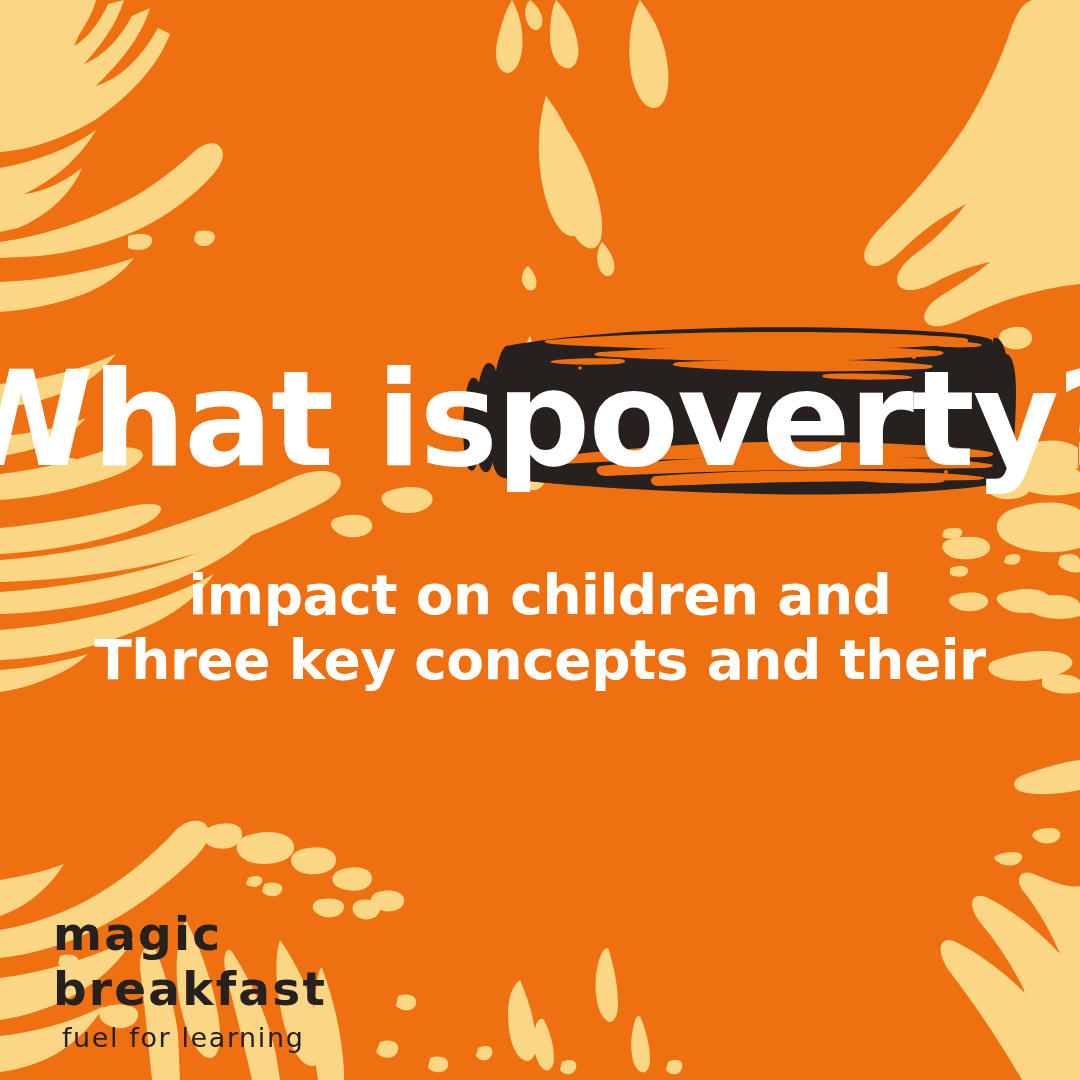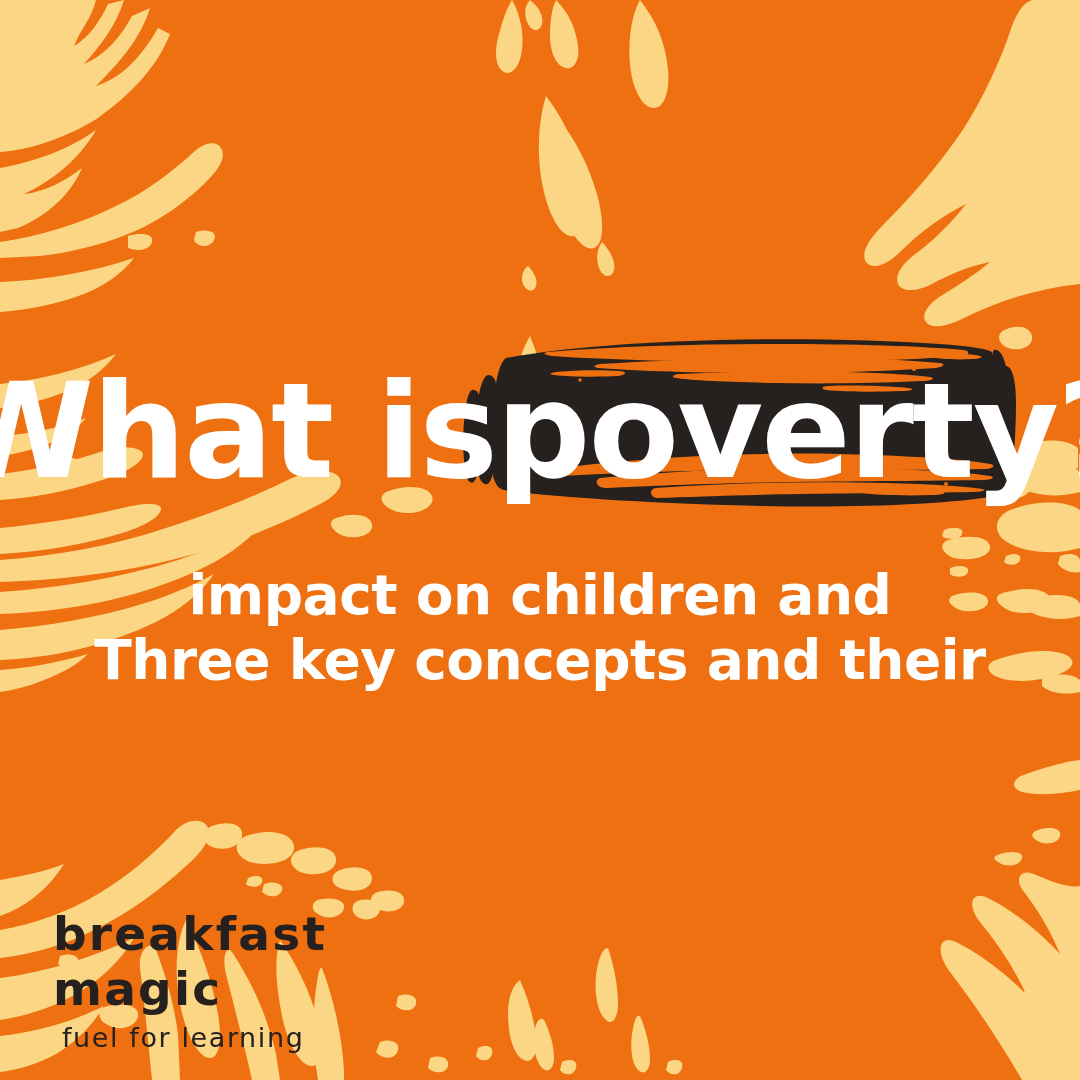--- a/index.html
+++ b/index.html
@@ -19,21 +19,21 @@
     position: absolute;
     inset: 0;
     width: 1080px;
     height: 1080px;
     pointer-events: none;
   }
   
   .headline-block {
     position: absolute;
     left: 0;
-    top: 336px;
+    top: 324px;
     width: 1080px;
     height: 190px;
   }
   #brush-layer {
     position: absolute;
     left: 0;
     top: 0;
     width: 1080px;
     height: 190px;
   }
@@ -356,18 +356,18 @@
         <span>poverty?</span>
     </div>
   </div>
 
   <div class="subtitle">
     <span class="sub-line">impact on children and</span>
     <span class="sub-line">Three key concepts and their</span>
   </div>
 
   <div class="logo">
+    <span class="logo-word">magic</span>
     <span class="logo-word">breakfast</span>
-    <span class="logo-word">magic</span>
     <span class="logo-tagline">fuel for learning</span>
   </div>
 
 </div>
 
 </body></html>

